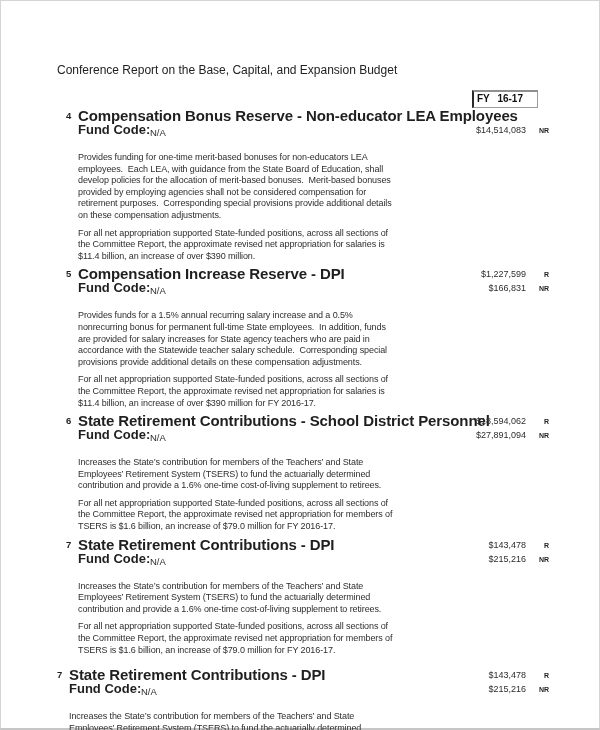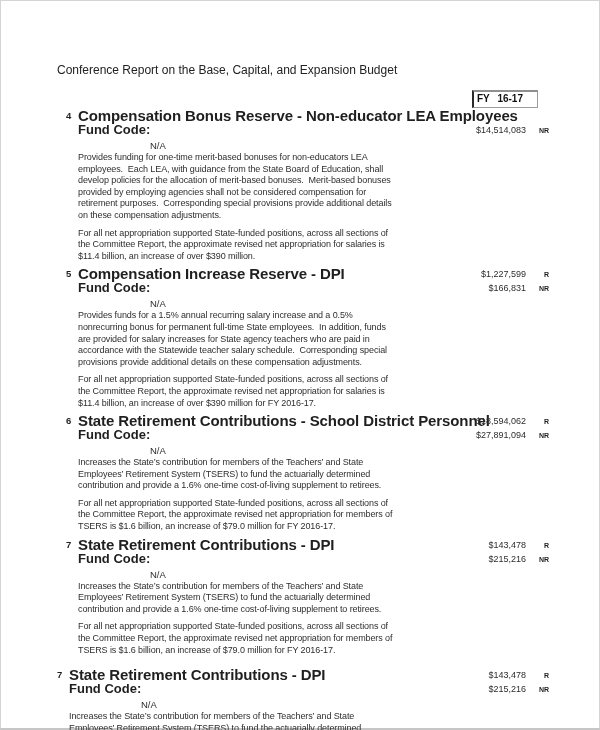--- a/index.html
+++ b/index.html
@@ -53,21 +53,21 @@
   .sec-title {
     display: block; margin-left: 12px;
     font-weight: bold; font-size: 15px; color: #1f1f1f;
     letter-spacing: -0.1px;
   }
   .fund-label {
     display: block; margin-left: 12px;
     font-weight: bold; font-size: 13px; color: #1f1f1f;
   }
   .fund-value {
-    position: absolute; left: 84px; top: 16px;
+    position: absolute; left: 84px; top: 3px;
     font-size: 9.5px; color: #2d2d2d;
   }
   .amount {
     position: absolute; right: 35px; top: 0;
     font-size: 9px; color: #2d2d2d;
     white-space: nowrap;
   }
   .rlabel {
     position: absolute; right: 12px; top: 1px;
     width: 22px; text-align: right;

